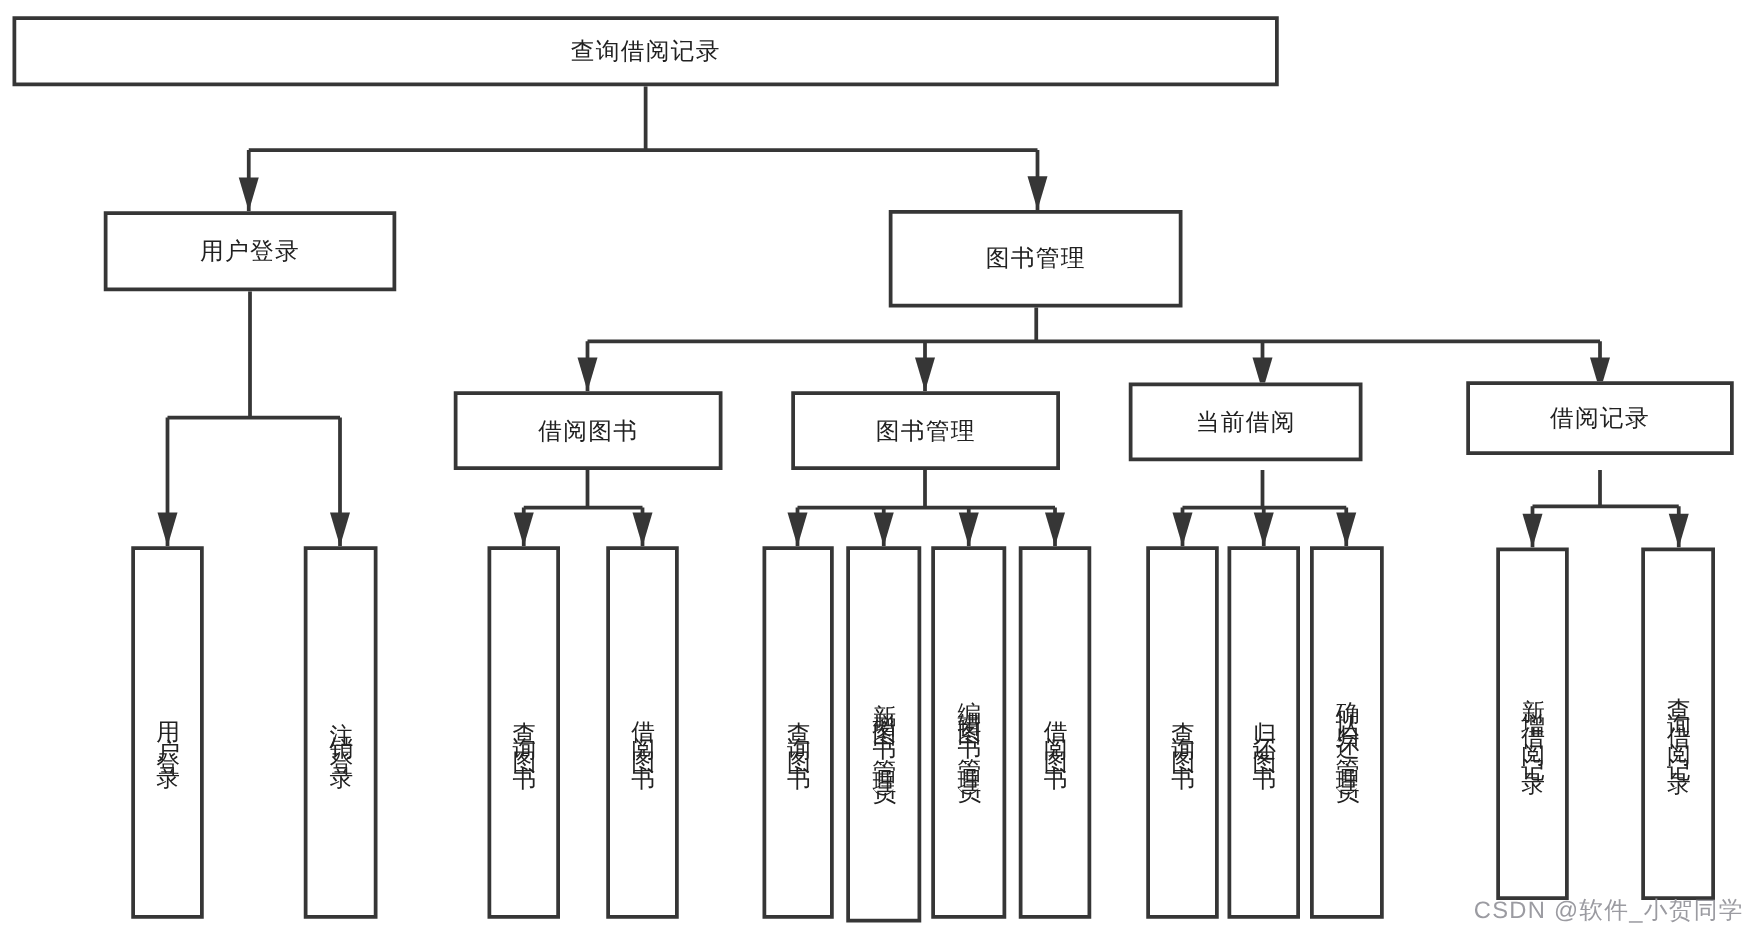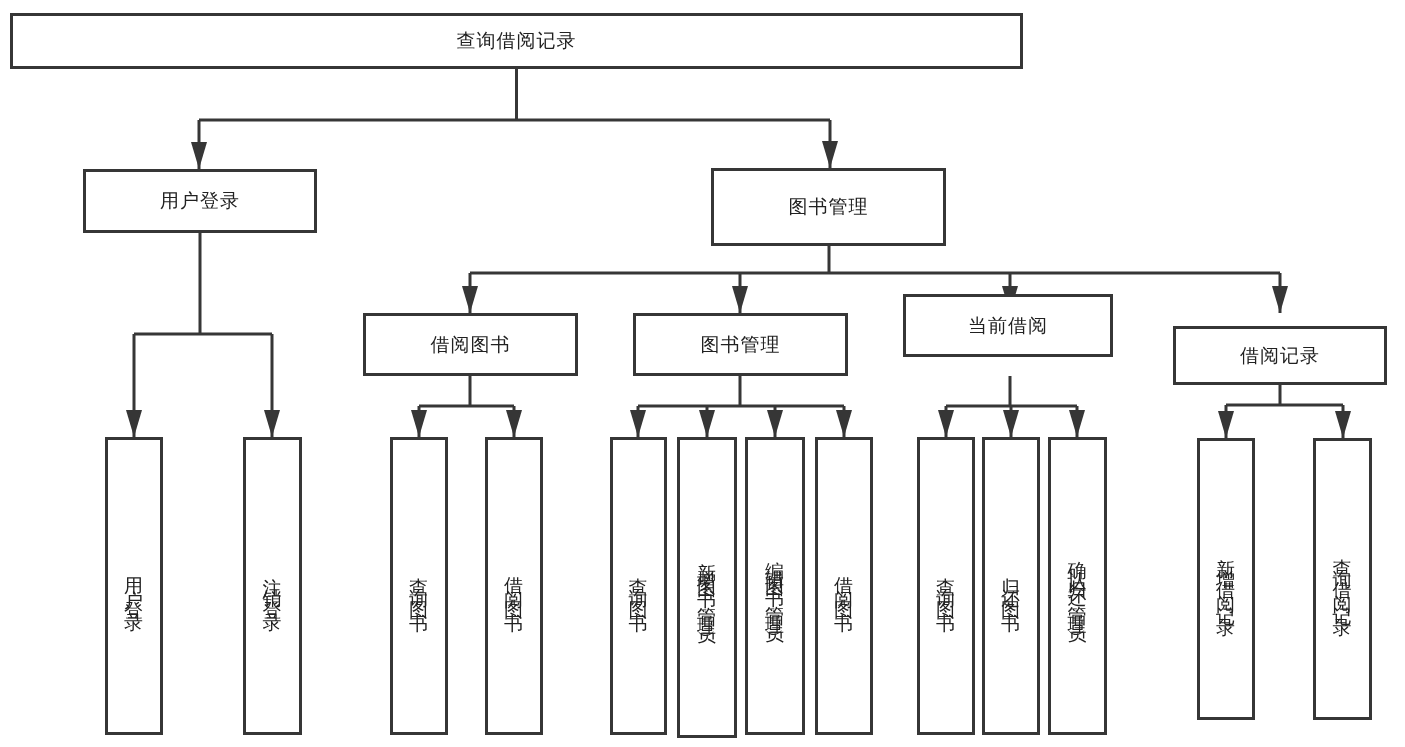--- a/index.html
+++ b/index.html
@@ -90,24 +90,24 @@
   <div class="node h" style="left:711px;top:168px;width:235px;height:78px">
     <span>图书管理</span>
   </div>
 
   <div class="node h" style="left:363px;top:313px;width:215px;height:63px">
     <span>借阅图书</span>
   </div>
   <div class="node h" style="left:633px;top:313px;width:215px;height:63px">
     <span>图书管理</span>
   </div>
-  <div class="node h" style="left:903px;top:294px;width:210px;height:63px">
+  <div class="node h" style="left:903px;top:306px;width:187px;height:63px">
     <span>当前借阅</span>
   </div>
-  <div class="node h" style="left:1173px;top:326px;width:214px;height:59px">
+  <div class="node h" style="left:1173px;top:305px;width:214px;height:59px">
     <span>借阅记录</span>
   </div>
 
   <div class="node v" style="left:105px;top:437px;width:58px;height:298px">
     <span>用户登录</span>
   </div>
   <div class="node v" style="left:243px;top:437px;width:59px;height:298px">
     <span>注销登录</span>
   </div>
   <div class="node v" style="left:390px;top:437px;width:58px;height:298px">
@@ -137,13 +137,14 @@
   <div class="node v tight" style="left:1048px;top:437px;width:59px;height:298px">
     <span>确认归还（管理员）</span>
   </div>
   <div class="node v" style="left:1197px;top:438px;width:58px;height:282px">
     <span>新增借阅记录</span>
   </div>
   <div class="node v" style="left:1313px;top:438px;width:59px;height:282px">
     <span>查询借阅记录</span>
   </div>
 
+  <div class="watermark">CSDN @软件_小贺同学</div>
 </div>
 
 </body></html>

